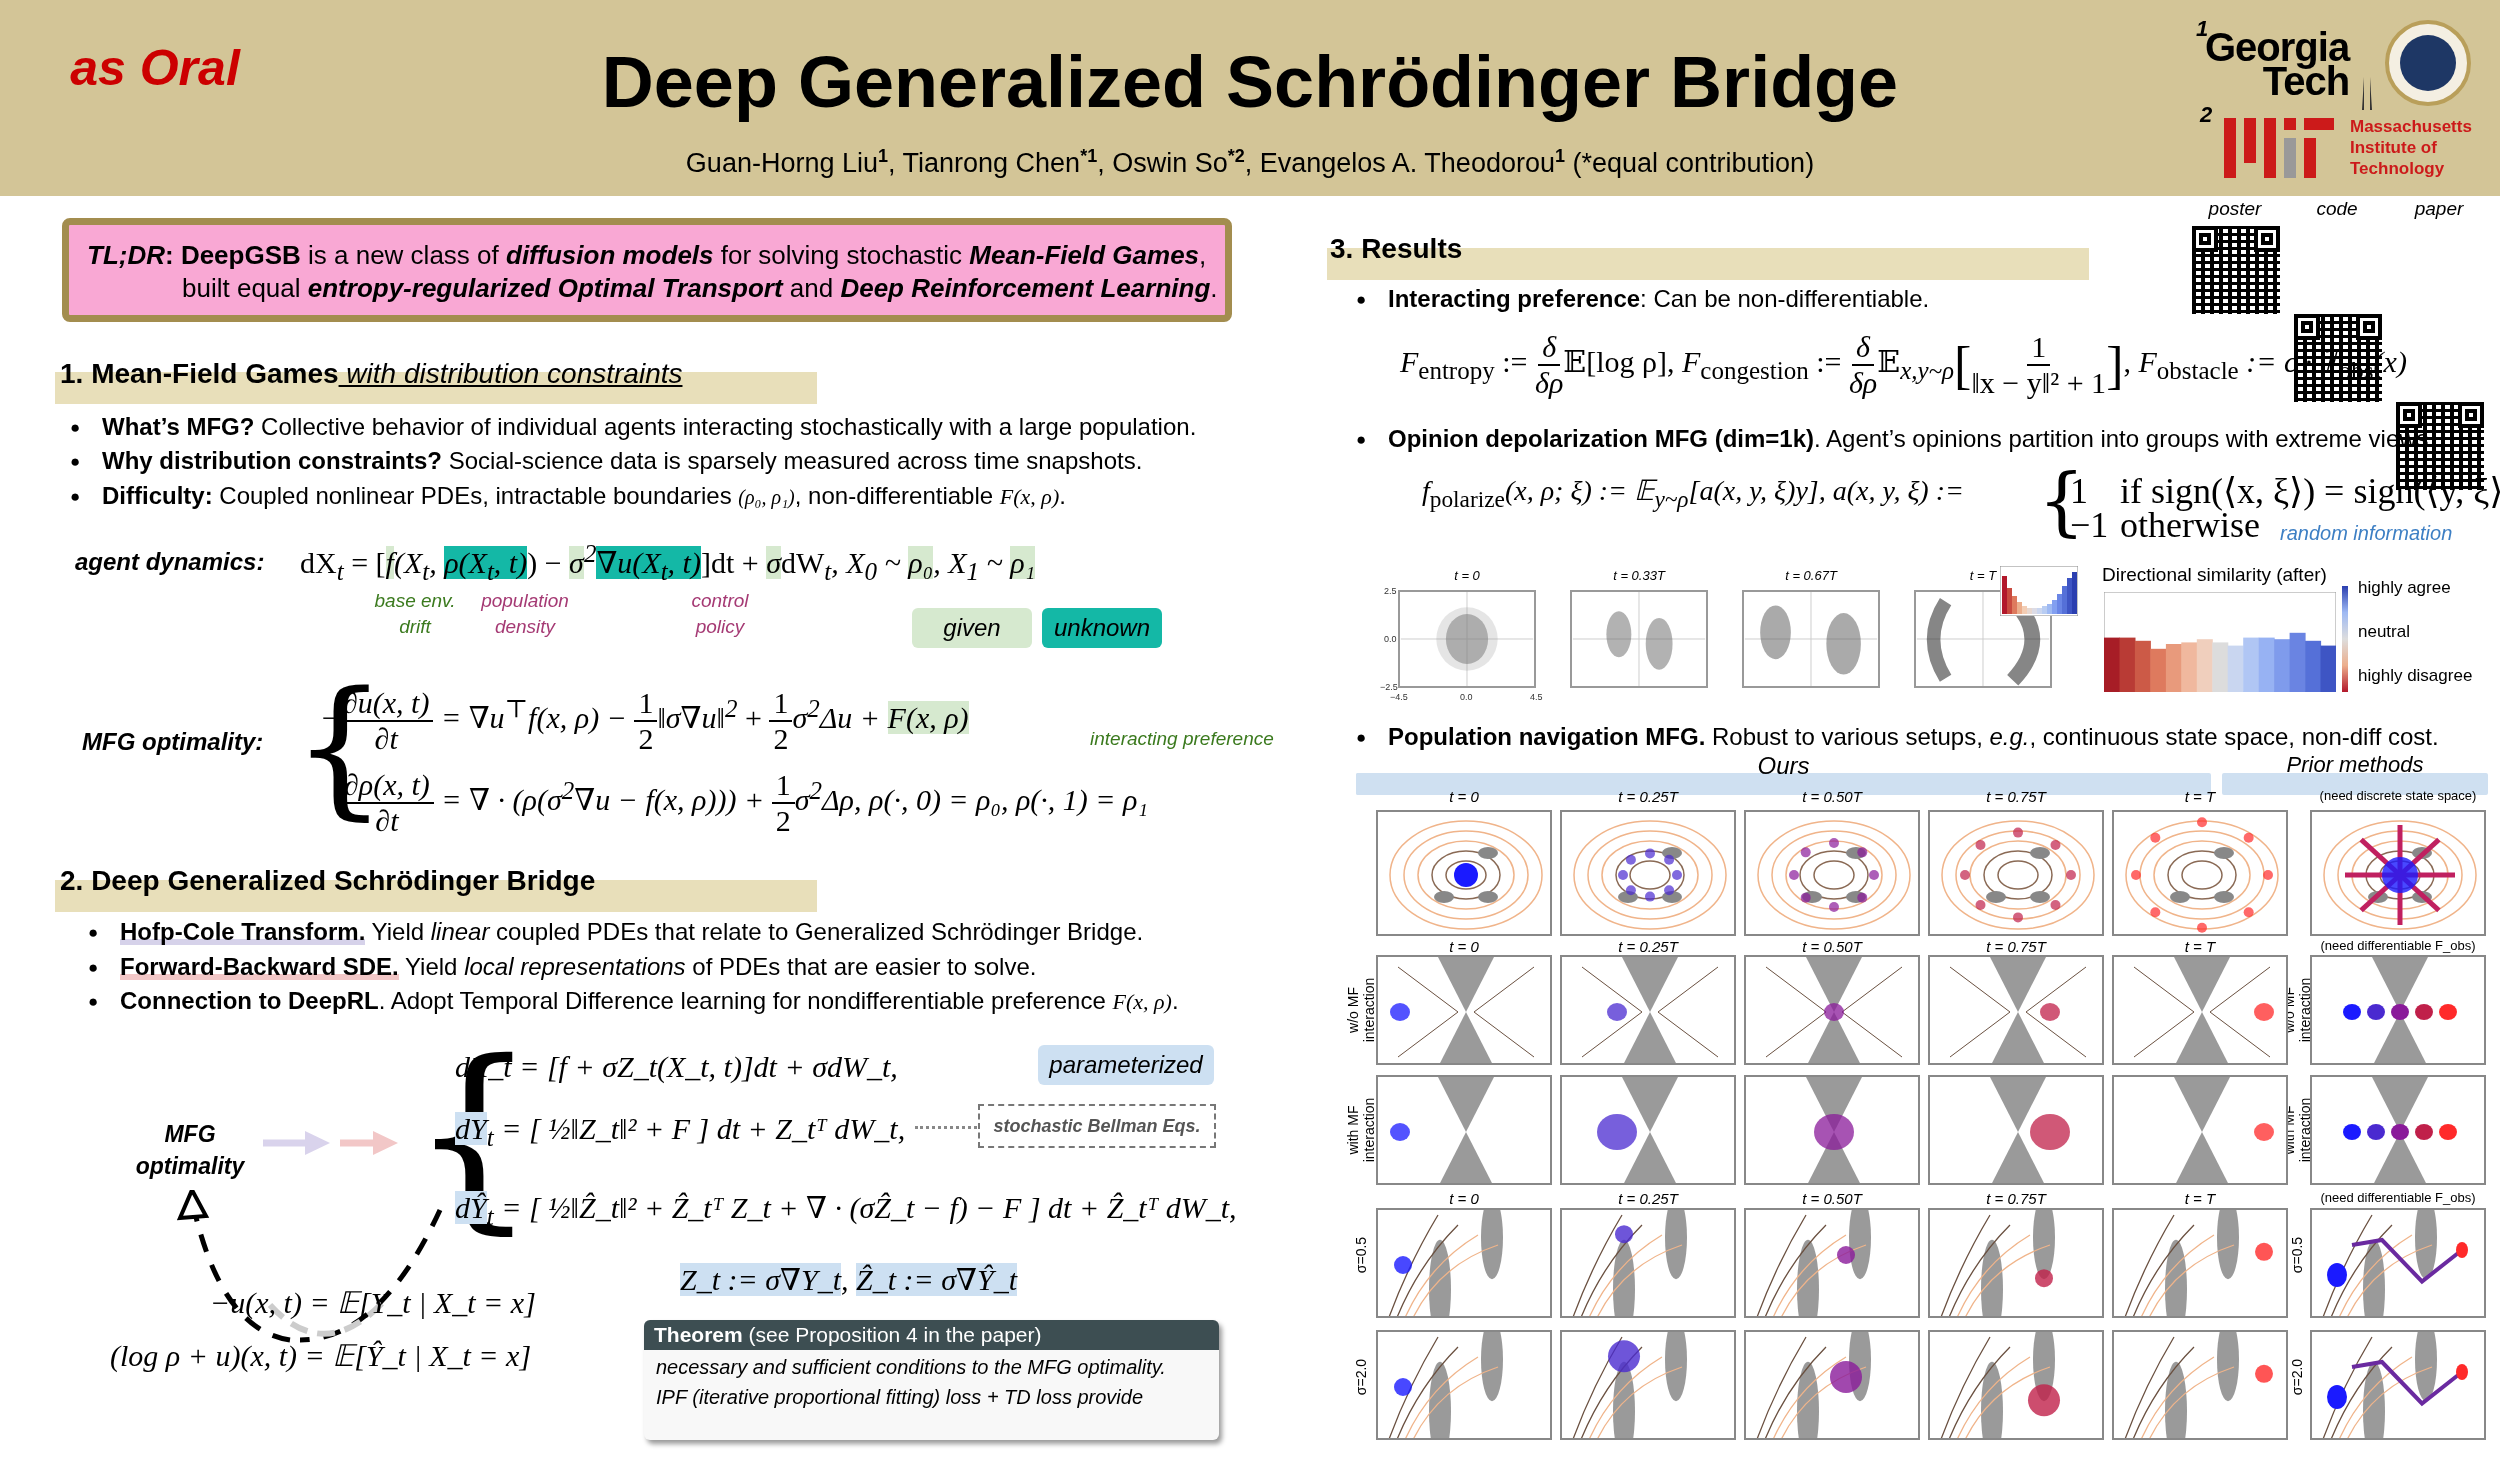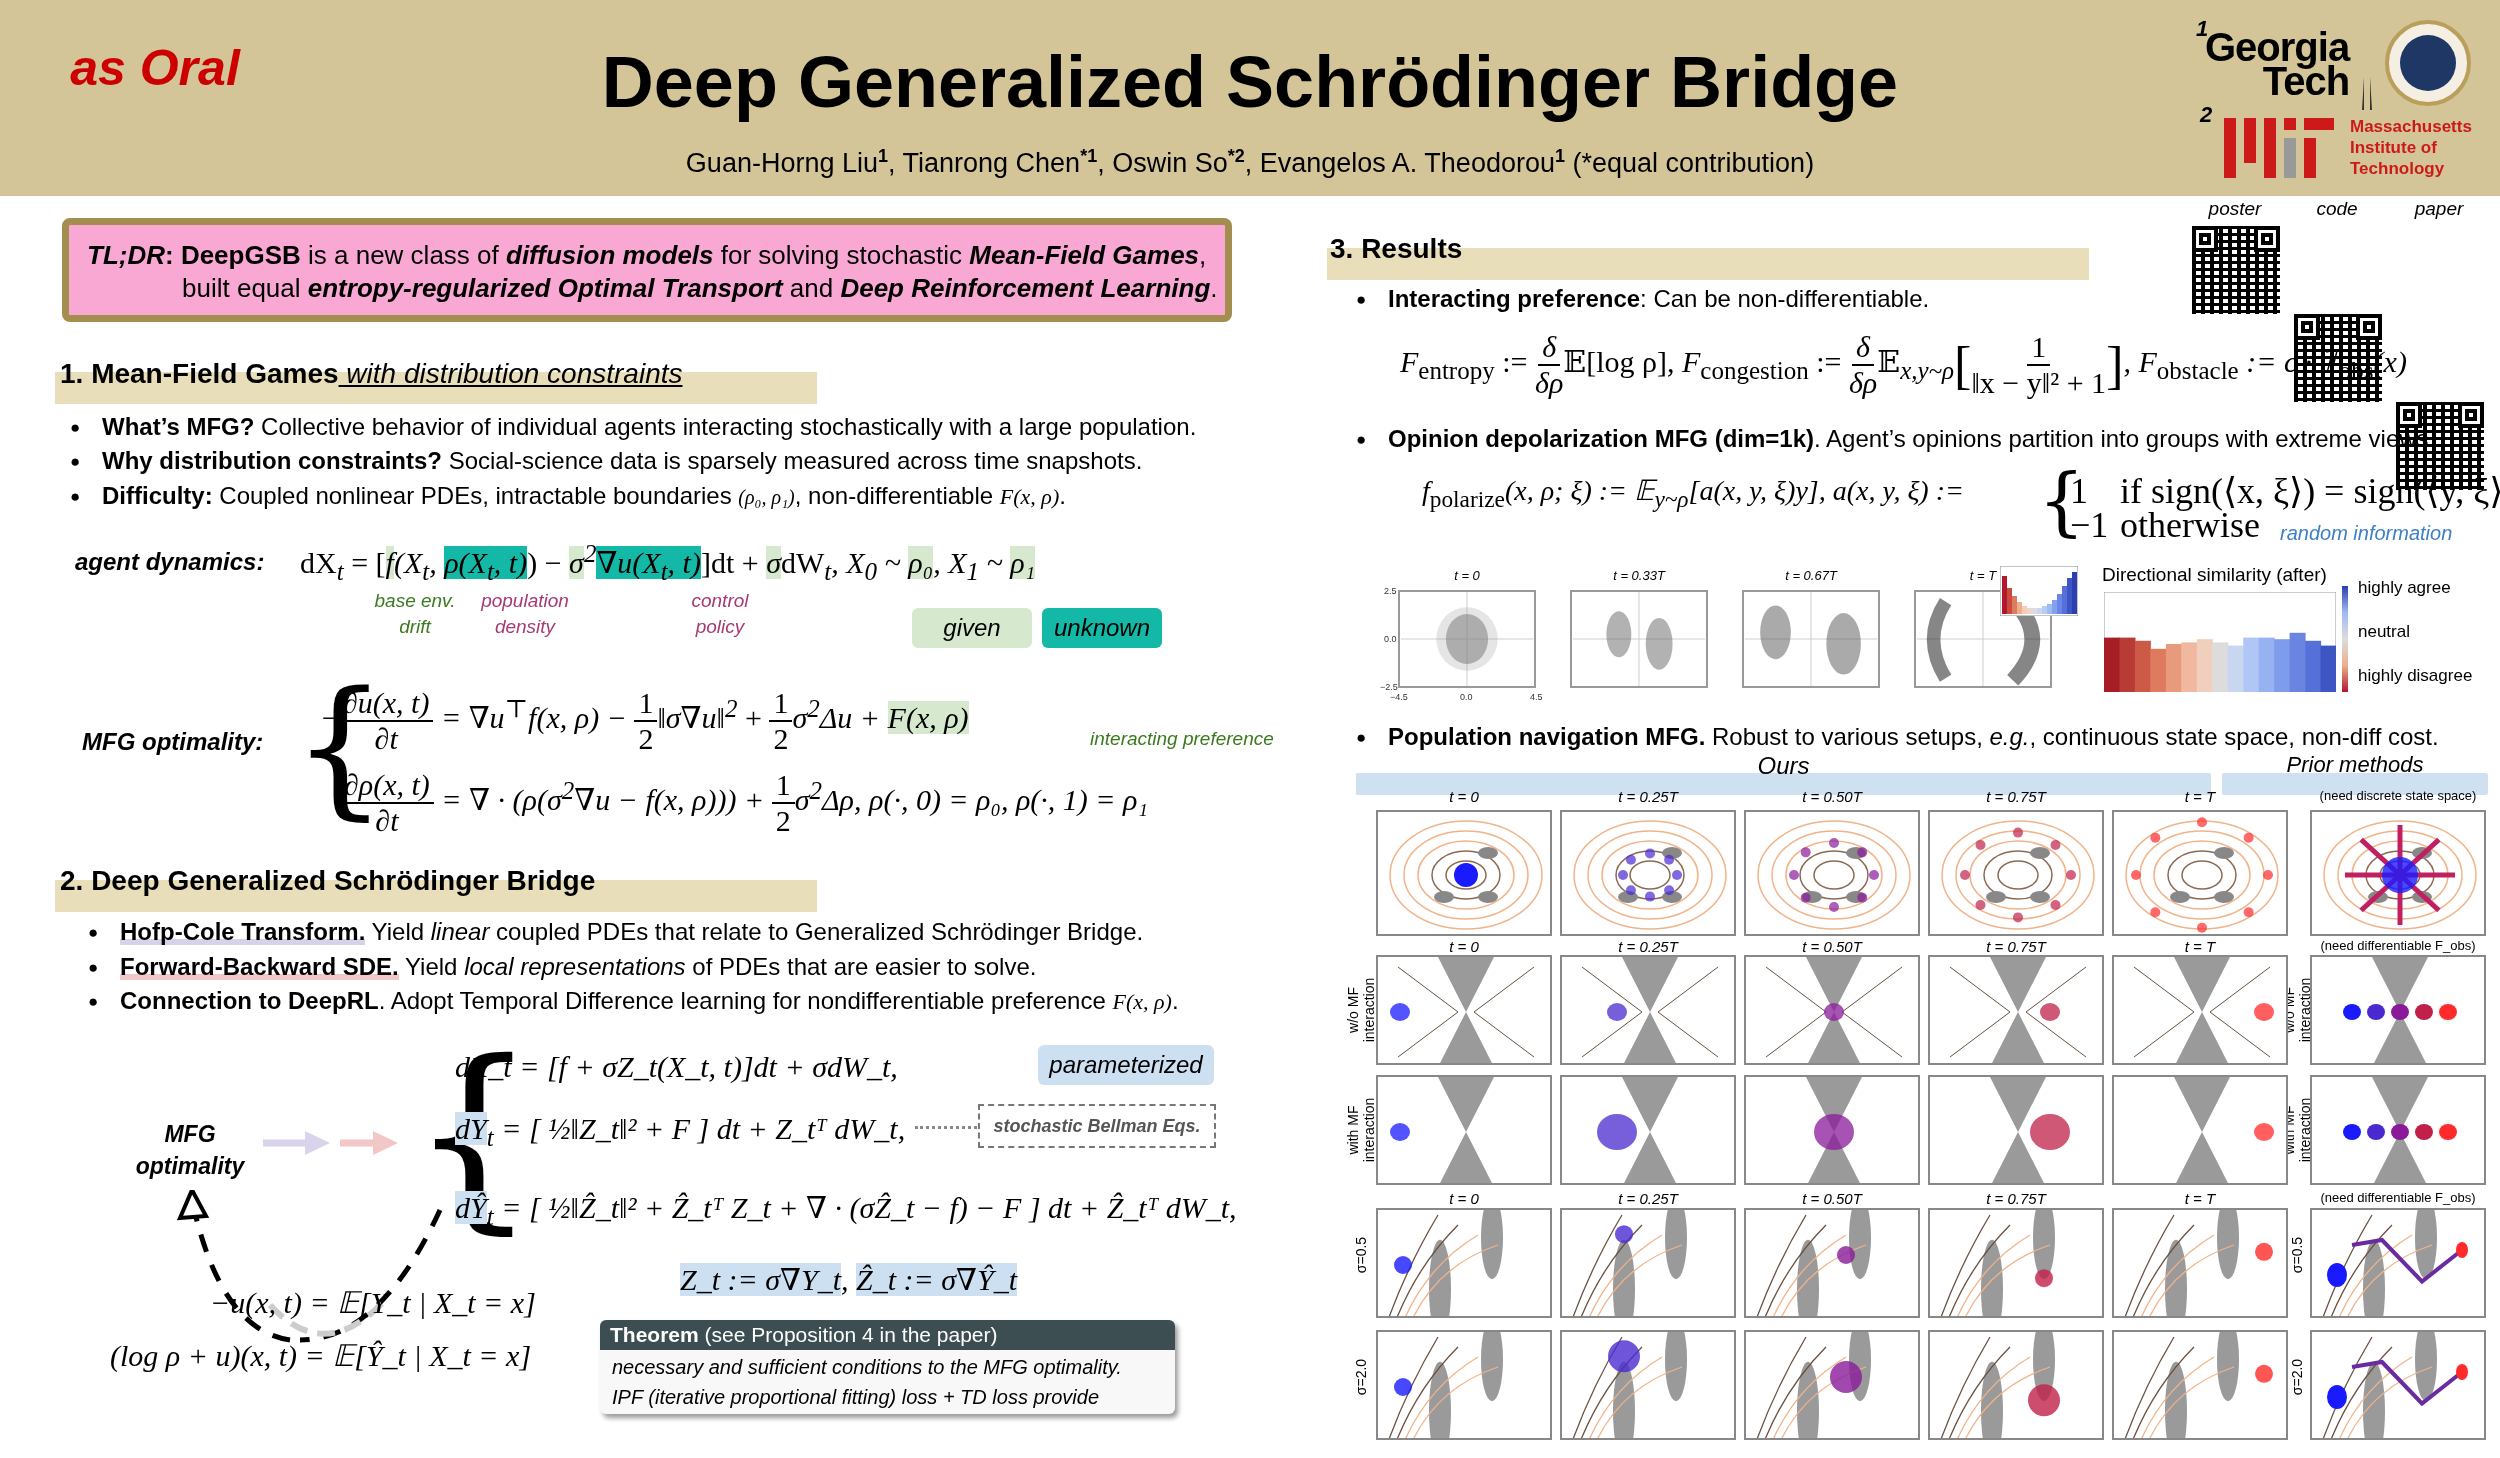--- a/index.html
+++ b/index.html
@@ -46,21 +46,21 @@
   .hl-g { background: #d6e9cf; }
   .hl-p { background: #14b8a6; }
   .hl-b { background: #cde0f2; }
 
   .eq { font-size: 30px; }
   .frac { display: inline-flex; flex-direction: column; align-items: center; vertical-align: middle; }
   .frac > span:first-child { border-bottom: 2px solid #000; padding: 0 4px; }
   .brace { font-family: "DejaVu Serif", serif; font-weight: 100; }
 
   
-  #thm { left: 600px; top: 1320px; width: 575px; height: 94px; border-radius: 6px; box-shadow: 3px 4px 5px rgba(0,0,0,0.4); overflow: hidden; background: #f8f8f8; }
+  #thm { left: 644px; top: 1320px; width: 575px; height: 120px; border-radius: 6px; box-shadow: 3px 4px 5px rgba(0,0,0,0.4); overflow: hidden; background: #f8f8f8; }
   #thm-head { background: #3d4e52; color: #fff; font-size: 21px; line-height: 30px; padding-left: 10px; }
   #thm-body { font-style: italic; font-size: 20px; line-height: 30px; padding: 2px 12px; }
 
   
   .qr { width: 88px; height: 88px; background-color: #fff;
         background-image:
           linear-gradient(90deg, #000 50%, transparent 50%),
           linear-gradient(#000 50%, transparent 50%);
         background-size: 9px 9px, 7px 7px; position: relative; }
   .qr::before, .qr::after { content: ""; position: absolute; width: 18px; height: 18px; border: 4px solid #000; background: #fff; box-shadow: inset 0 0 0 3px #fff, inset 0 0 0 7px #000; }

